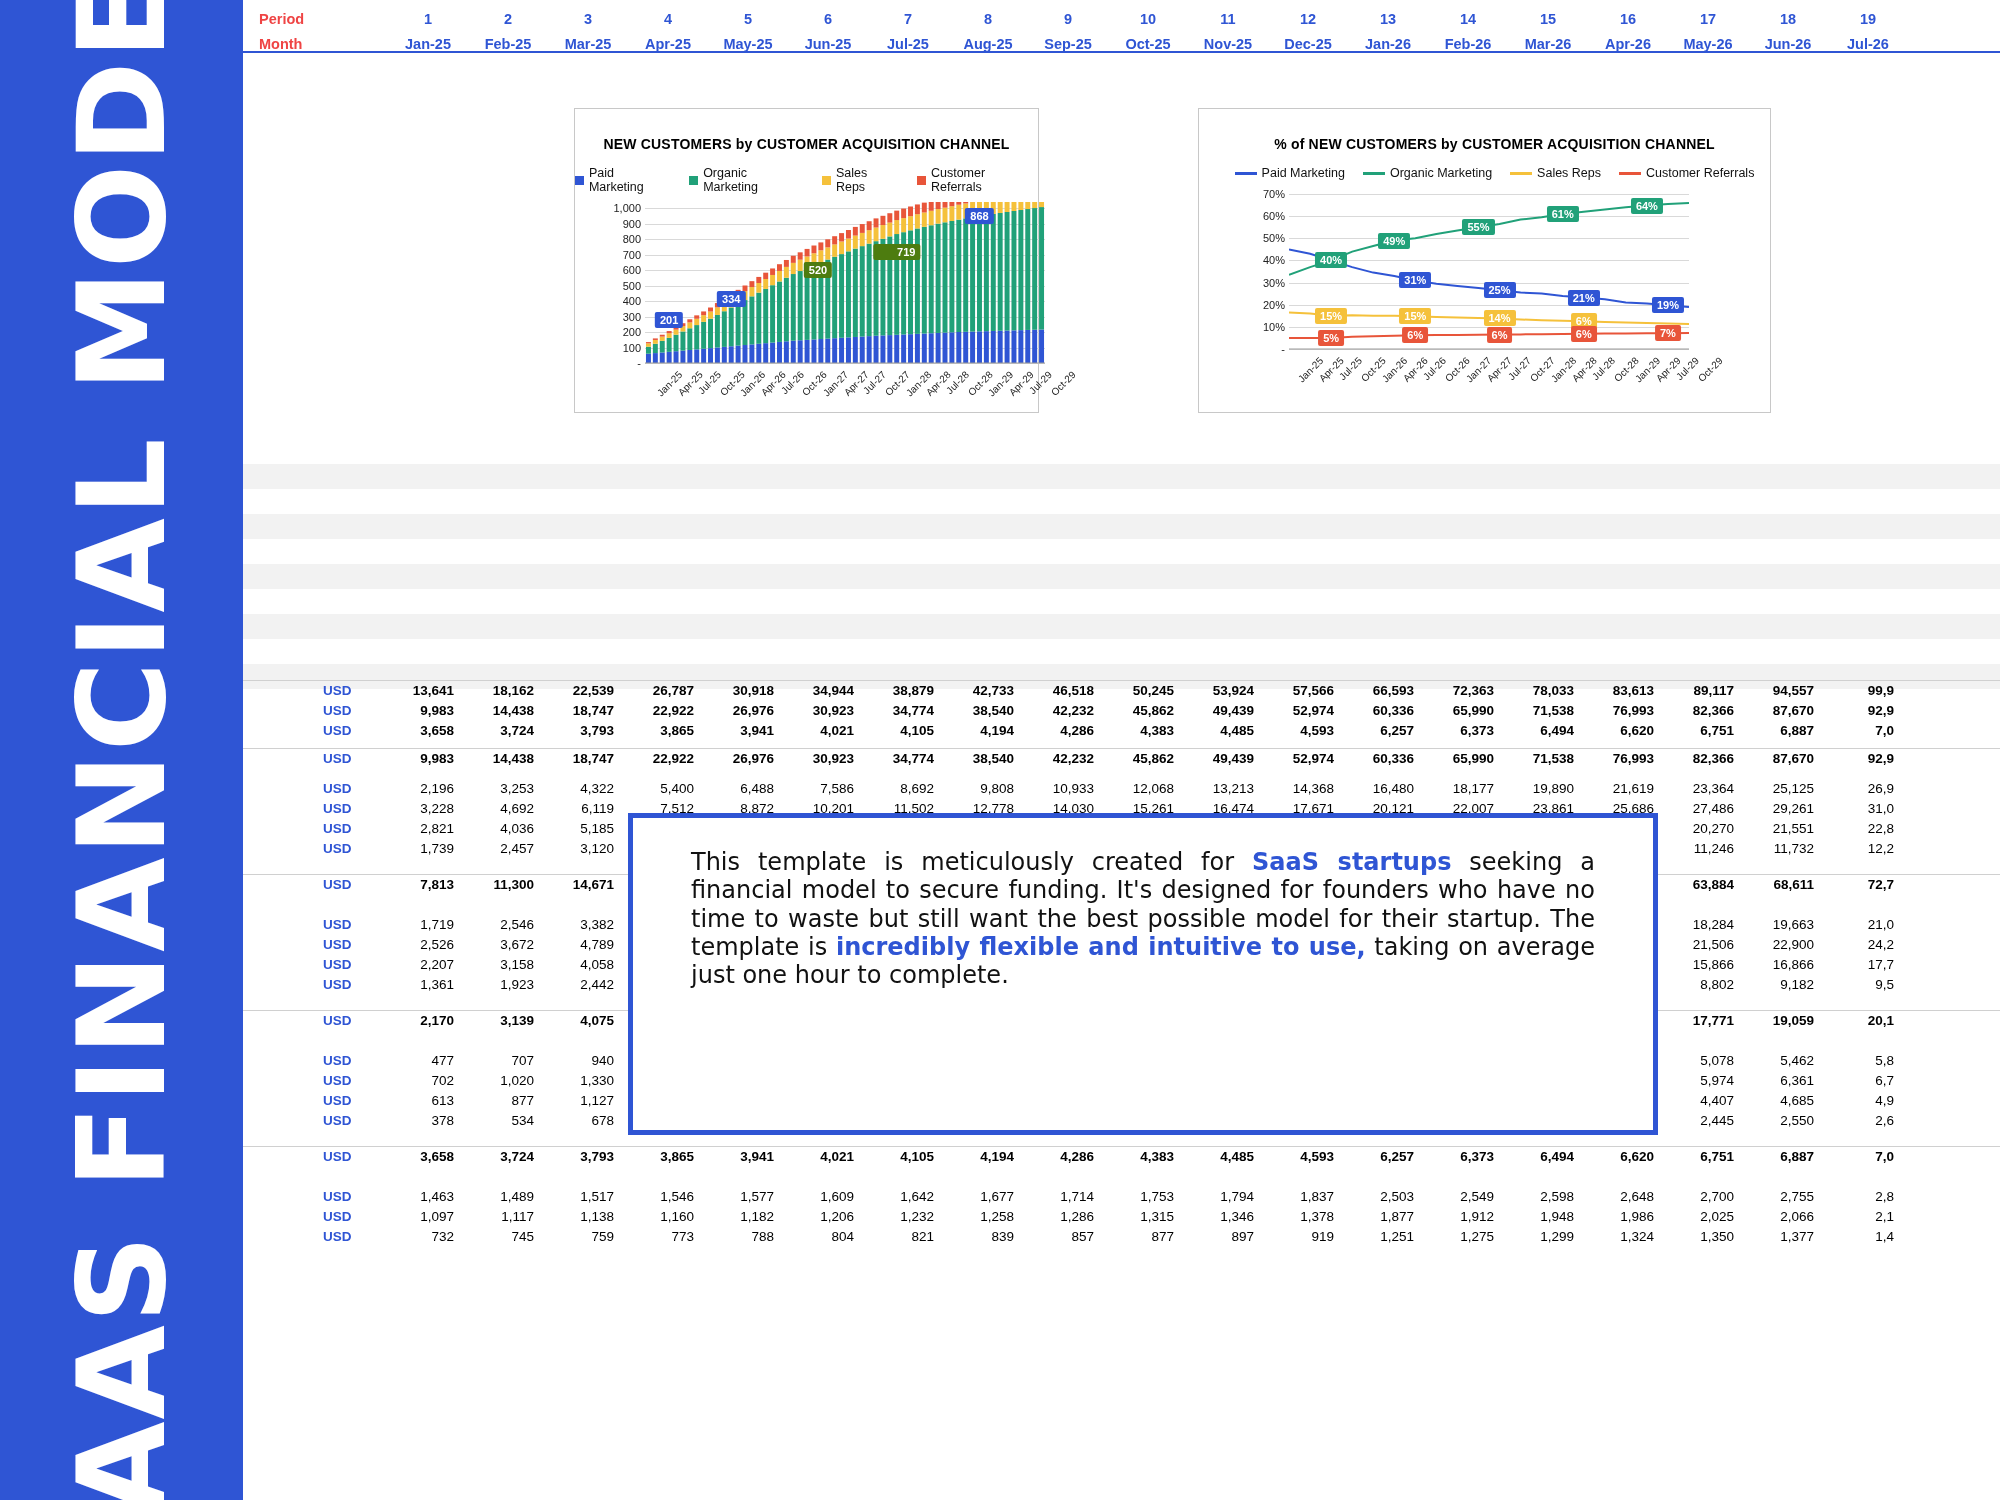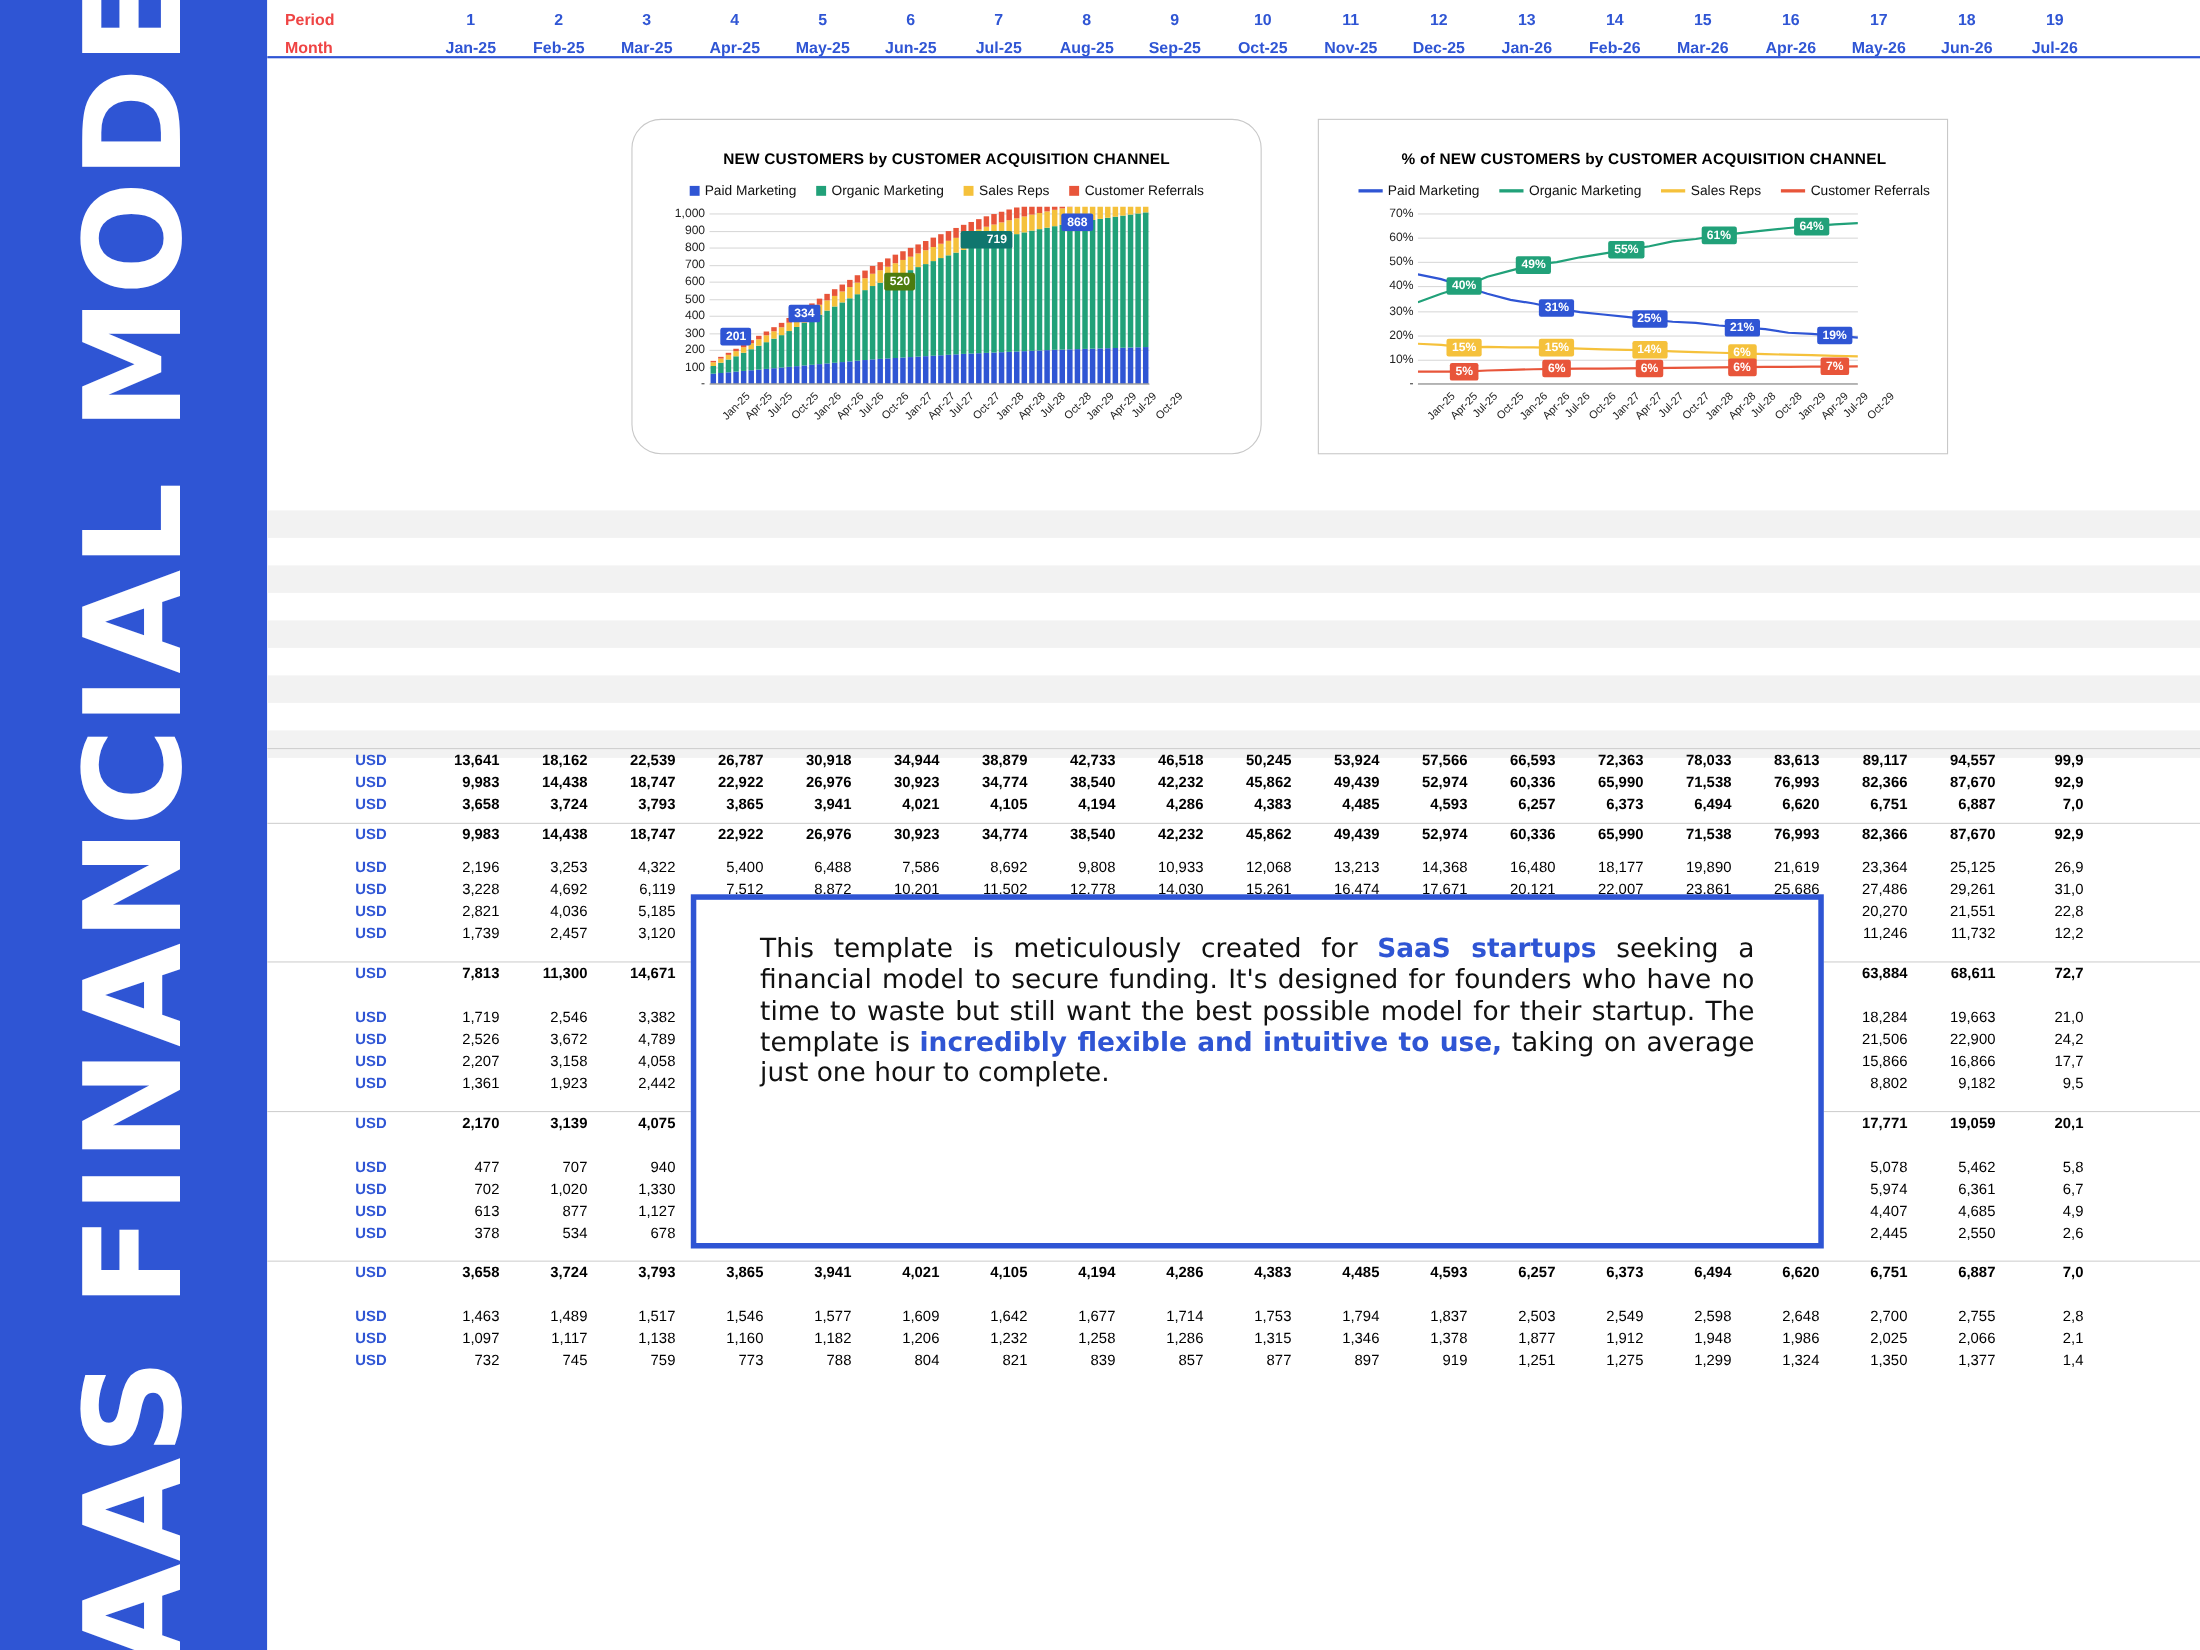--- a/index.html
+++ b/index.html
@@ -81,21 +81,21 @@
     color: #000000;
   }
   .rule-top { border-top: 1px solid #d0d0d0; }
 
   
   .chart-panel {
     position: absolute;
     background: #ffffff;
     border: 1px solid #c8c8c8;
   }
-  #chart-left  { left: 331px;  top: 108px; width: 573px; height: 305px; border-radius: 27px; }
+  #chart-left  { left: 331px;  top: 108px; width: 465px; height: 305px; }
   #chart-right { left: 955px;  top: 108px; width: 573px; height: 305px; padding-left: 20px; }
 
   .chart-title {
     text-align: center; font-size: 14px; font-weight: bold;
     color: #000; margin-top: 27px; letter-spacing: .2px;
   }
   .legend {
     display: flex; justify-content: center; gap: 18px;
     margin-top: 14px; font-size: 12.5px; color: #111;
   }
@@ -1020,21 +1020,21 @@
           <rect x="387.17" width="4.97" y="-20.51" height="10.95" fill="#e8553a"></rect>
           <rect x="394.07" width="4.97" y="127.52" height="33.48" fill="#2f55d4"></rect>
           <rect x="394.07" width="4.97" y="5.07" height="122.45" fill="#21a179"></rect>
           <rect x="394.07" width="4.97" y="-10.59" height="15.66" fill="#f5c13b"></rect>
           <rect x="394.07" width="4.97" y="-21.59" height="11.00" fill="#e8553a"></rect>
           <line x1="0" x2="400" y1="161" y2="161" stroke="#9a9a9a"></line>
         </svg>
         <div class="callout" style="left: 24.1379px; top: 117.845px; background: rgb(47, 85, 212);">201</div>
         <div class="callout" style="left: 86.2069px; top: 97.23px; background: rgb(47, 85, 212);">334</div>
         <div class="callout" style="left: 173px; top: 68.4px; background: #4d7c0f;">520</div>
-        <div class="callout" style="left: 251.724px; top: 30px; background: #0f766e; padding-left: 24px;">719</div>
+        <div class="callout" style="left: 251.724px; top: 50px; background: #4d7c0f; padding-left: 24px;">719</div>
         <div class="callout" style="left: 334.483px; top: 14.46px; background: rgb(47, 85, 212);">868</div>
         <div class="xlab" style="left: 1.44828px; top: 167px;">Jan-25</div>
         <div class="xlab" style="left: 22.1379px; top: 167px;">Apr-25</div>
         <div class="xlab" style="left: 42.8276px; top: 167px;">Jul-25</div>
         <div class="xlab" style="left: 63.5172px; top: 167px;">Oct-25</div>
         <div class="xlab" style="left: 84.2069px; top: 167px;">Jan-26</div>
         <div class="xlab" style="left: 104.897px; top: 167px;">Apr-26</div>
         <div class="xlab" style="left: 125.586px; top: 167px;">Jul-26</div>
         <div class="xlab" style="left: 146.276px; top: 167px;">Oct-26</div>
         <div class="xlab" style="left: 166.966px; top: 167px;">Jan-27</div>

